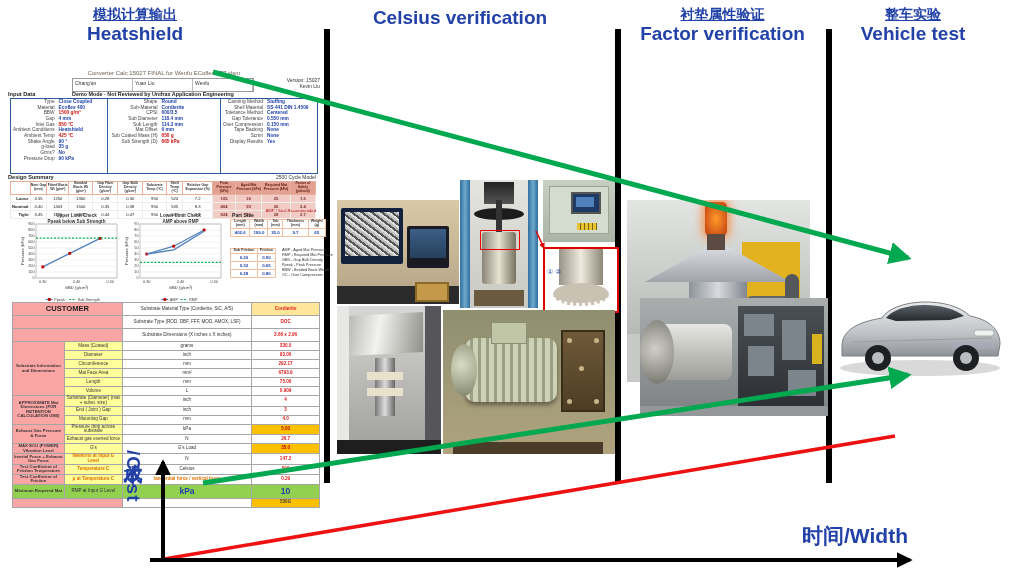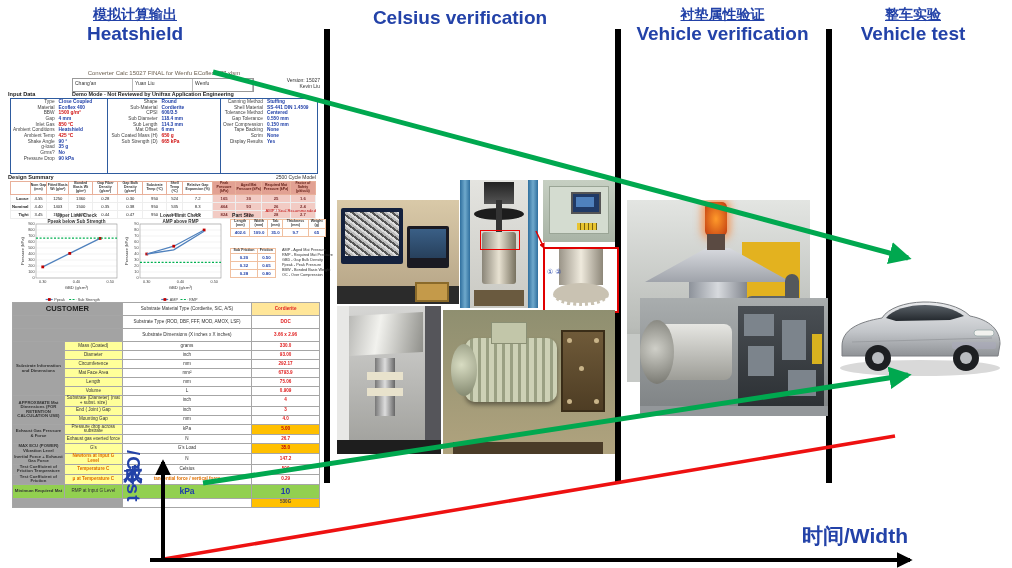--- a/index.html
+++ b/index.html
@@ -42,21 +42,21 @@
   .axl{font-size:4.2px;fill:#333;text-anchor:middle;}
   .ps-label{font-size:5.2px;font-weight:bold;color:#222;position:absolute;}
   .ps-table{position:absolute;border-collapse:collapse;border:1px solid #ed7d31;background:#fff;}
   .ps-table th{font-size:3.6px;color:#333;border:0.5px solid #f0c0a0;padding:0 1px;line-height:1.1;}
   .ps-table td{font-size:4.4px;color:#1f3fa8;font-weight:bold;text-align:center;border:0.5px solid #f0c0a0;}
   .abbr{position:absolute;font-size:3.8px;color:#333;line-height:1.3;}
   .abbr div{white-space:nowrap;}
   
   .sheet{position:absolute;left:12px;top:302px;width:308px;border-collapse:collapse;border:1px solid #555;}
   .sheet td{border:0.5px solid #a6a6a6;font-size:4.6px;padding:0 1px;line-height:1.05;height:8px;}
-  .sheet td.ga{background:#a3a3a3;font-weight:bold;text-align:center;font-size:4.3px;color:#333;}
+  .sheet td.ga{background:#fca5a5;font-weight:bold;text-align:center;font-size:4.3px;color:#333;}
   .sheet td.gb{background:#ffff99;text-align:center;color:#333;}
   .sheet td.gc{background:#fff;text-align:center;color:#333;}
   .sheet td.gd{background:#fff;color:#e02020;font-weight:bold;text-align:center;}
   .sheet td.cust{font-size:7.6px;color:#222;}
   .sheet td.hl{background:#ffe699;}
   .sheet td.org{background:#ffc000;color:#c00000;}
   .sheet td.orgt{color:#e07000;font-weight:bold;}
   .sheet tr.greenrow td{background:#92d050;}
   .sheet td.big{font-size:8.5px;color:#1f3fa8;font-weight:bold;}
   .sheet td.ftr{background:#ffc000;color:#444;font-weight:bold;text-align:center;}
@@ -135,21 +135,21 @@
 
   <div class="colhead" style="left:35px;top:7px;width:200px;">
     <span class="zh">模拟计算输出</span>
     <span class="en">Heatshield</span>
   </div>
   <div class="colhead" style="left:340px;top:7px;width:240px;">
     <span class="en">Celsius verification</span>
   </div>
   <div class="colhead" style="left:605px;top:7px;width:235px;">
     <span class="zh">衬垫属性验证</span>
-    <span class="en">Vehicle verification</span>
+    <span class="en">Factor verification</span>
   </div>
   <div class="colhead" style="left:838px;top:7px;width:150px;">
     <span class="zh">整车实验</span>
     <span class="en">Vehicle test</span>
   </div>
 
   <div class="divider" style="left:324px;"></div>
   <div class="divider" style="left:615px;"></div>
   <div class="divider" style="left:826px;"></div>
 

